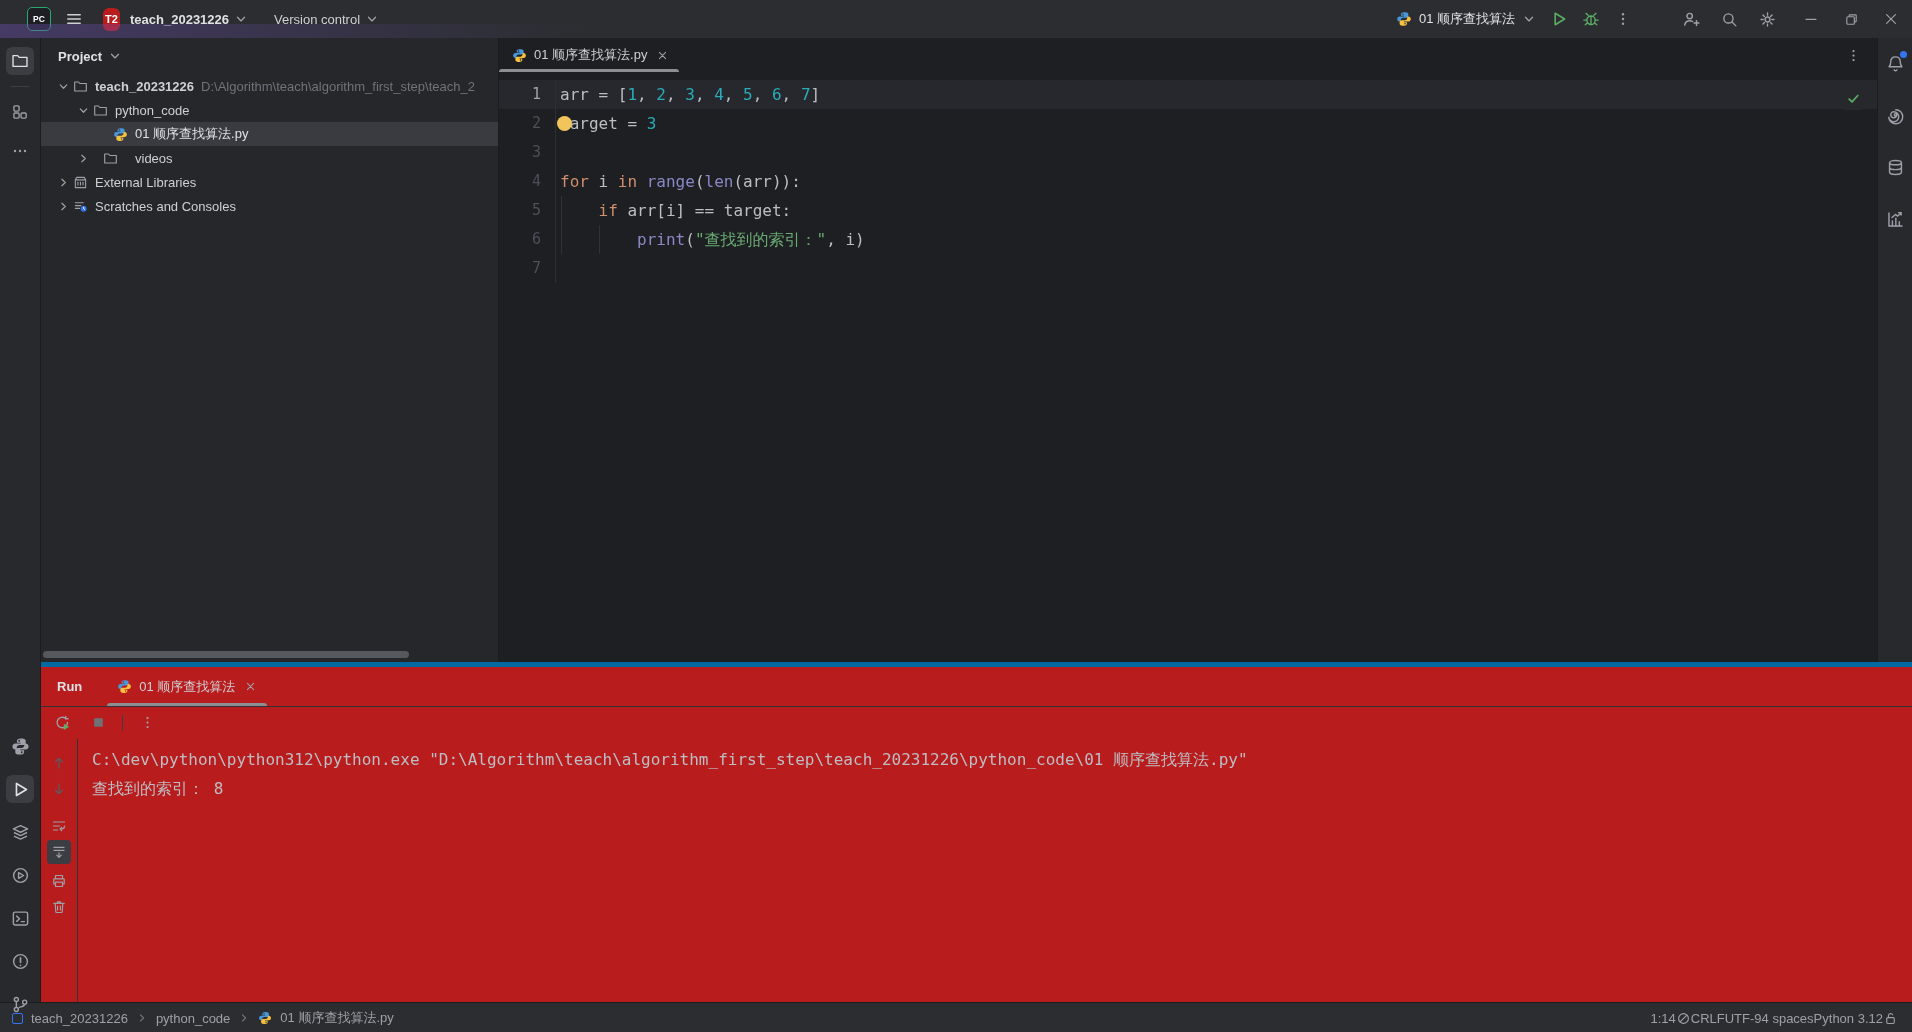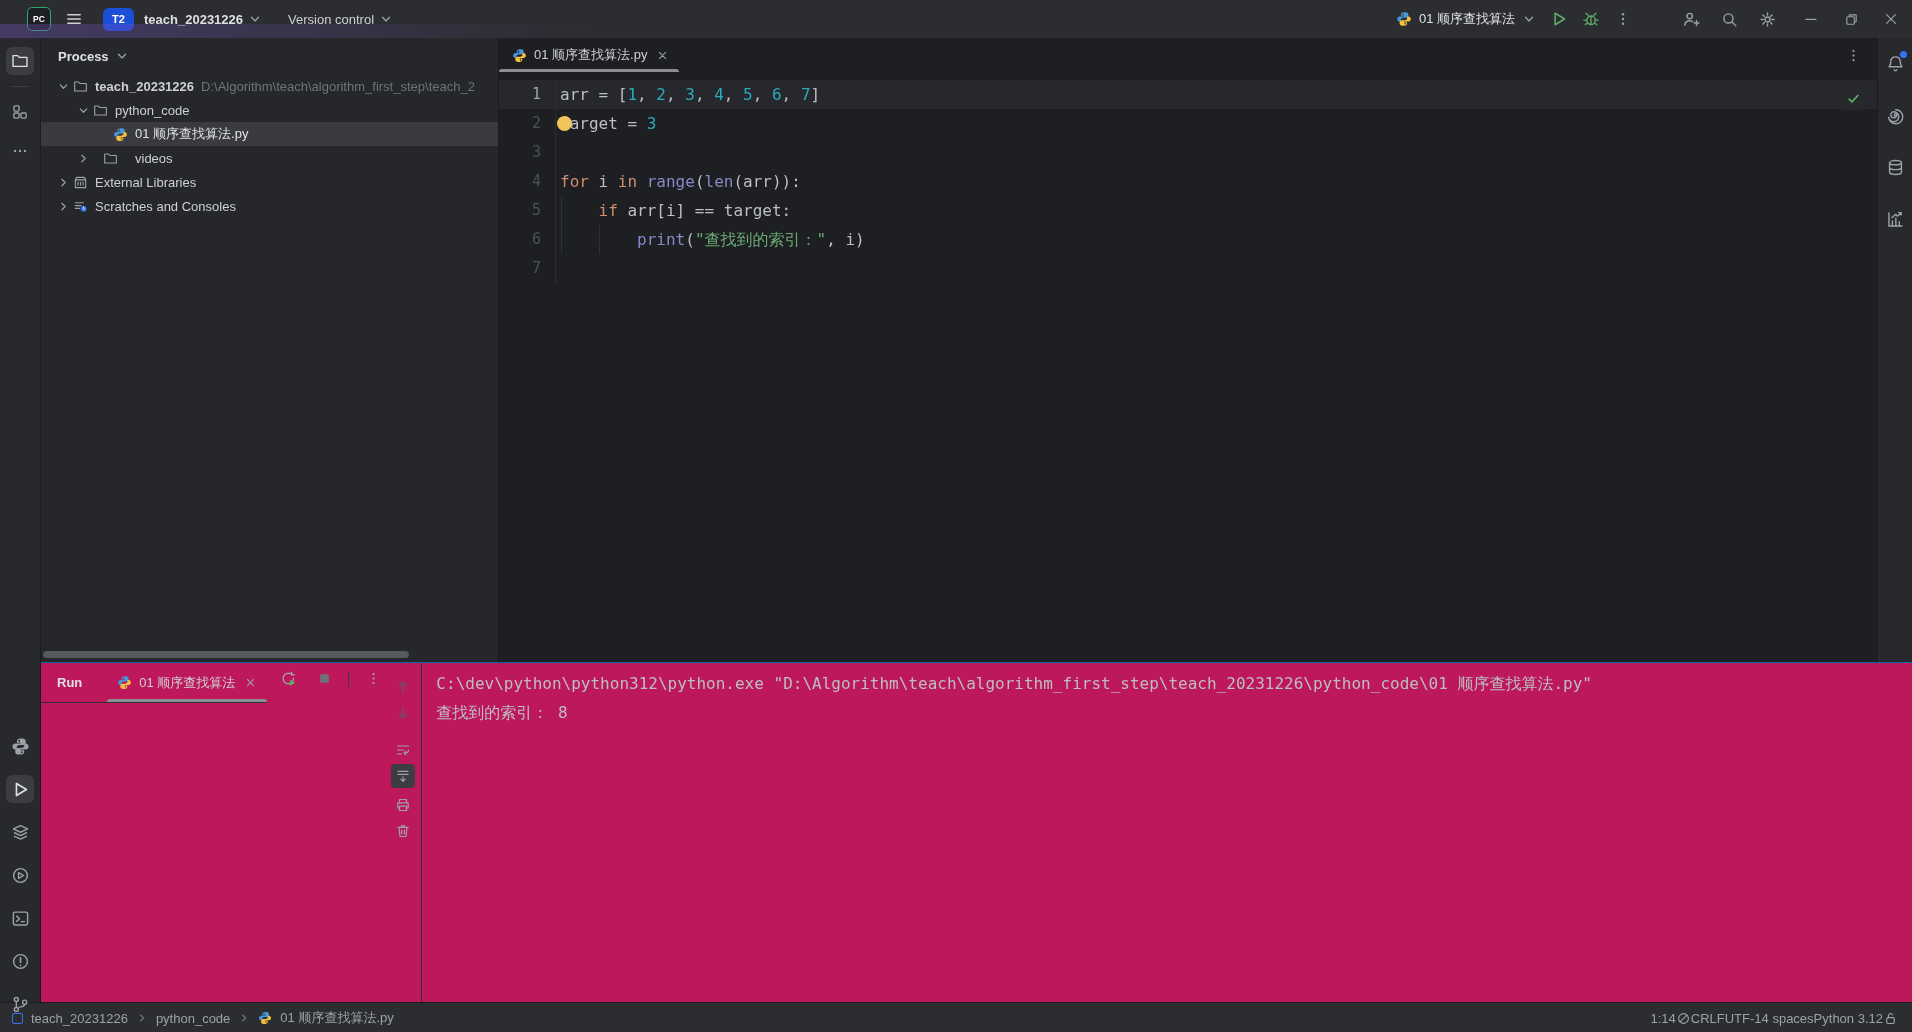--- a/index.html
+++ b/index.html
@@ -8,21 +8,21 @@
   .app{width:1912px;height:1032px;display:flex;flex-direction:column}
 
   
   .titlebar{height:38px;background:#2B2D30;display:flex;align-items:center;position:relative;flex:none}
   .titlebar::after{content:"";position:absolute;left:0;bottom:0;width:700px;height:14px;
     background:linear-gradient(90deg,rgba(111,80,185,.38),rgba(111,80,185,0) 85%);pointer-events:none}
   .tb-group{display:flex;align-items:center}
   .pc-logo{width:22px;height:22px;margin-left:27px;border-radius:5px;border:1.5px solid #28A970;
     display:flex;align-items:center;justify-content:center;font-size:8.5px;font-weight:bold;color:#fff;background:#1E1F22}
   .burger{margin-left:14px;color:#CED0D6}
-  .t2-badge{width:31px;height:23px;margin-left:20px;border-radius:6px;background:#1d4ed8;color:#fff;
+  .t2-badge{width:17px;height:23px;margin-left:20px;border-radius:6px;background:#b91c1c;color:#fff;
     display:flex;align-items:center;justify-content:center;font-size:11px;font-weight:bold}
   .proj-sel{display:flex;align-items:center;gap:5px;margin-left:10px;color:#DFE1E5;font-weight:600}
   .vcs-sel{display:flex;align-items:center;gap:5px;margin-left:26px;color:#CED0D6}
   .tb-right{margin-left:auto;display:flex;align-items:center;padding-right:8px}
   .runcfg{display:flex;align-items:center;gap:7px;color:#DFE1E5}
   .grn{color:#5CAD65}
   .dim{color:#9DA0A8}
   .tbi{display:flex;align-items:center;justify-content:center;width:26px;height:26px;border-radius:4px}
 
   
@@ -62,21 +62,21 @@
   .ln{width:42px;flex:none;text-align:right;padding-right:14px;color:#4B5059;font-size:15px}
   .cl.cur .ln{color:#A1A3AB}
   .lc{border-left:1px solid #2C2E33;padding-left:4px}
   .c-p{color:#BCBEC4}.c-k{color:#CF8E6D}.c-n{color:#2AACB8}.c-s{color:#6AAB73}.c-f{color:#8888C6}
   .bulb{position:absolute;left:58px;top:44px;width:15px;height:15px;border-radius:50%;background:#F2C55C}
   .ig{position:absolute;width:1px;background:#2E3136}
   .insp{position:absolute;top:48px;right:12px;width:24px;height:24px;border-radius:5px;background:#26282B;
     display:flex;align-items:center;justify-content:center}
 
   
-  .runpanel{height:340px;flex:none;background:#be185d;border-top:1px solid #0369a1;display:flex;flex-direction:row}
+  .runpanel{height:340px;flex:none;background:#b91c1c;border-top:5px solid #0369a1;display:flex;flex-direction:column}
   .run-head{height:39px;display:flex;align-items:center;border-bottom:1px solid #303236;flex:none}
   .run-title{margin-left:16px;color:#DFE1E5;font-weight:600}
   .rtab{height:39px;display:flex;align-items:center;gap:7px;margin-left:25px;padding:0 10px;position:relative;color:#CED0D6}
   .rtab::after{content:"";position:absolute;left:0;right:0;bottom:0;height:3px;background:#8C8E93;border-radius:3px 3px 0 0}
   .run-tools{height:32px;display:flex;align-items:center;gap:12px;padding-left:9px;flex:none;color:#9DA0A8}
   .vdiv{width:1px;height:16px;background:#3B3D42}
   .console{flex:1;display:flex;min-height:0}
   .con-icons{width:36px;flex:none;border-right:1px solid #313438;display:flex;flex-direction:column;align-items:center;padding-top:12px;color:#9DA0A8}
   .cibox{width:24px;height:24px;display:flex;align-items:center;justify-content:center;border-radius:4px;margin-bottom:2px}
   .cibox.on{background:#3B3D42}
@@ -408,21 +408,21 @@
             </svg>
           </span>
       </div>
     </aside>
 
     <div class="center">
       <div class="toprow">
 
         <section class="proj">
           <div class="proj-head">
-            <span>Process</span>
+            <span>Project</span>
             <svg class="ic dim" width="14" height="14">
                 <use href="#i-chevd"></use>
               </svg>
           </div>
           <div id="tree">
               <div class="trow" style="padding-left: 14px;">
                 <span class="texp">
                   <svg width="13" height="13" class="ic">
                     <use href="#i-chevd"></use>
                   </svg>
@@ -654,21 +654,21 @@
           <use href="#i-py"></use>
         </svg>
       <span>01 顺序查找算法.py</span>
     </div>
     <div class="sb-right">
       <span>1:14</span>
       <svg class="ic" width="15" height="15">
           <use href="#i-hloff"></use>
         </svg>
       <span>CRLF</span>
-      <span>UTF-1</span>
+      <span>UTF-9</span>
       <span>4 spaces</span>
       <span>Python 3.12</span>
       <svg class="ic" width="15" height="15">
           <use href="#i-lock"></use>
         </svg>
     </div>
   </footer>
 </div>
 
 </body></html>

